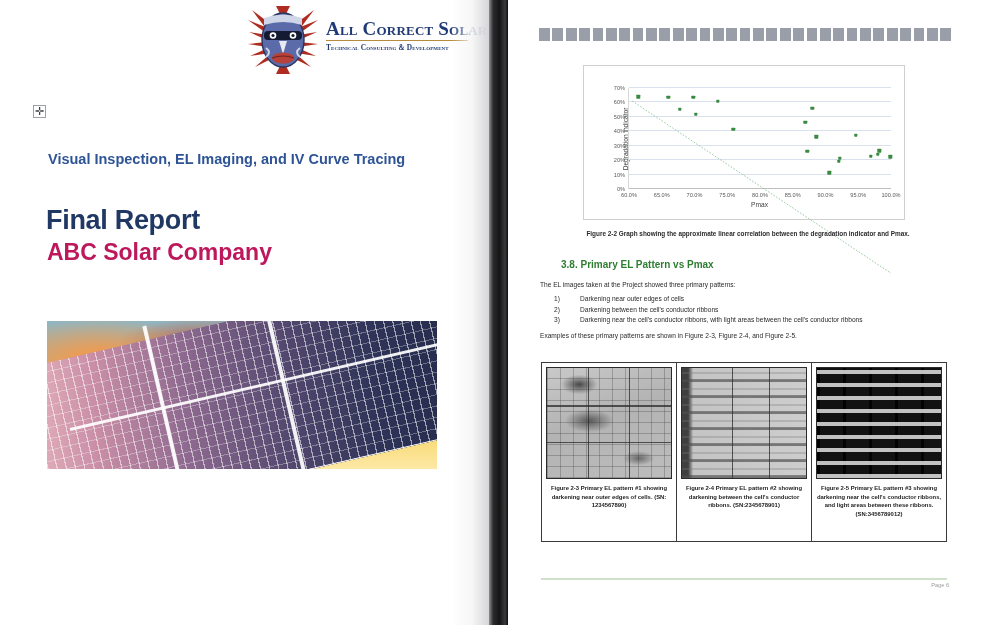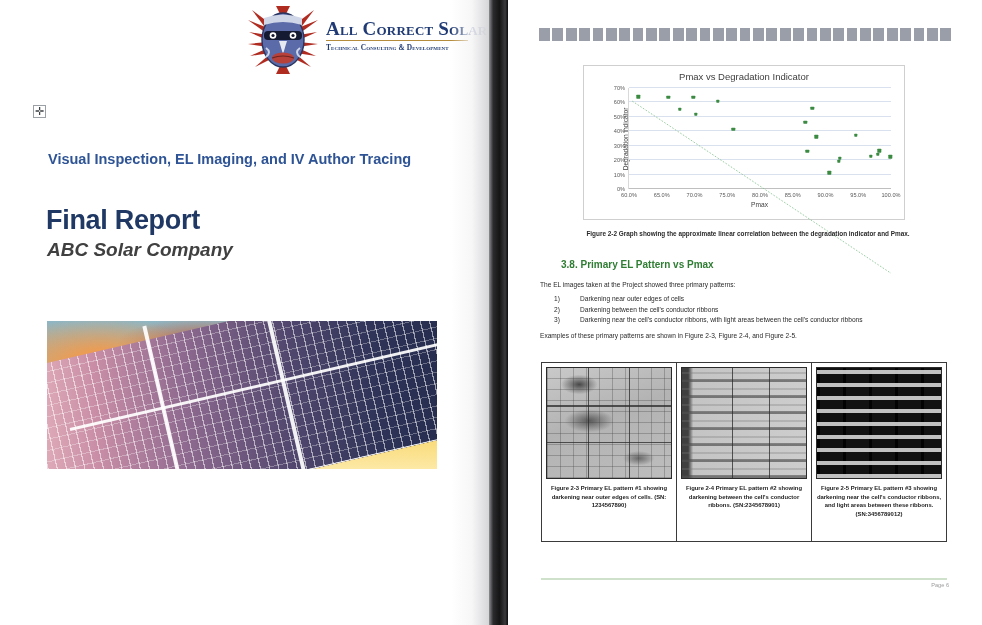--- a/index.html
+++ b/index.html
@@ -54,21 +54,21 @@
   .cover-subtitle {
     position: absolute; left: 48px; top: 151px; width: 420px;
     font-size: 14.5px; font-weight: 700; color: #2e5496;
   }
   .cover-report {
     position: absolute; left: 46px; top: 205px;
     font-size: 27px; font-weight: 700; color: #1f3864; letter-spacing: -0.3px;
   }
   .cover-company {
     position: absolute; left: 47px; top: 239px;
-    font-size: 19px; font-weight: 700; color: #404040; font-style: italic;
+    font-size: 23px; font-weight: 700; color: #be185d;
   }
 
   
   .hero {
     position: absolute; left: 47px; top: 321px; width: 390px; height: 148px;
     overflow: hidden; background: #7fb2c8;
   }
   .hero .sky {
     position: absolute; inset: 0;
     background:
@@ -241,21 +241,21 @@
       </svg>
       <div class="logo-text">
         <div class="logo-title">All Correct Solar</div>
         <div class="logo-rule"></div>
         <div class="logo-sub">Technical Consulting &amp; Development</div>
       </div>
     </div>
 
     <div class="move-handle">✛</div>
 
-    <div class="cover-subtitle">Visual Inspection, EL Imaging, and IV Author Tracing</div>
+    <div class="cover-subtitle">Visual Inspection, EL Imaging, and IV Curve Tracing</div>
     <div class="cover-report">Final Report</div>
     <div class="cover-company">ABC Solar Company</div>
 
     <div class="hero">
       <div class="sky"></div>
       <div class="glow"></div>
       <div class="panels"></div>
       <div class="rail-a"></div>
       <div class="rail-b"></div>
       <div class="rail-c"></div>
@@ -295,21 +295,20 @@
         <i style="background: rgb(154, 158, 169);"></i>
         <i style="background: rgb(154, 158, 169);"></i>
         <i style="background: rgb(154, 158, 169);"></i>
         <i style="background: rgb(154, 158, 169);"></i>
         <i style="background: rgb(154, 158, 169);"></i>
         <i style="background: rgb(154, 158, 169);"></i>
         <i style="background: rgb(154, 158, 169);"></i>
       </div>
 
     <div class="chart-card">
-      <div class="chart-title">Pmax vs Degradation Indicator</div>
       <div class="plot-frame">
         <div class="ylabel">Degradation indicator</div>
         <div class="plot-area" id="plot-area">
             <div class="gridline axis0" style="bottom: 0%;">
               <span class="ytick" style="bottom: 0px; transform: translateY(50%);">0%</span>
             </div>
             <div class="gridline" style="bottom: 14.2857%;">
               <span class="ytick" style="bottom: 0px; transform: translateY(50%);">10%</span>
             </div>
             <div class="gridline" style="bottom: 28.5714%;">

